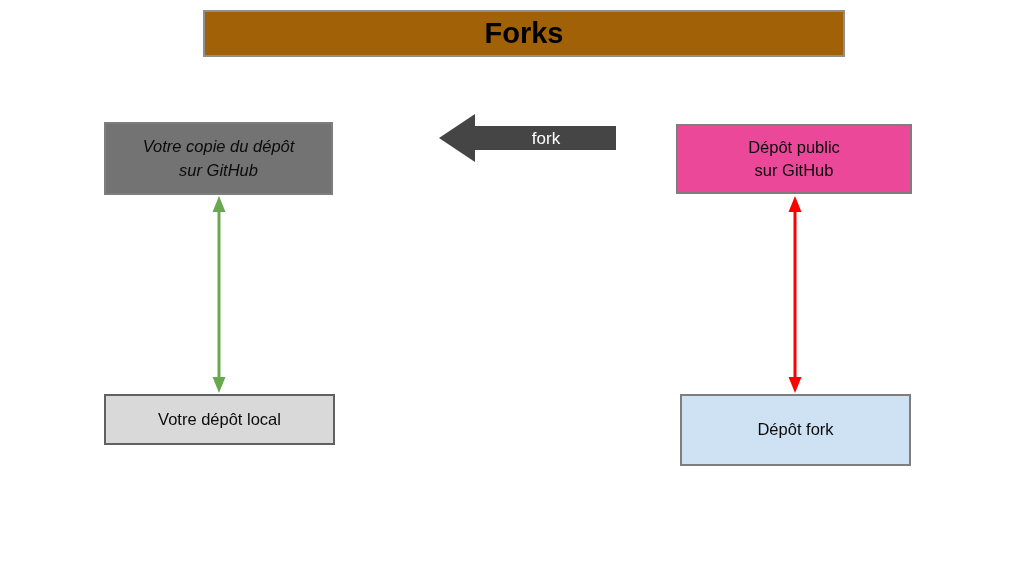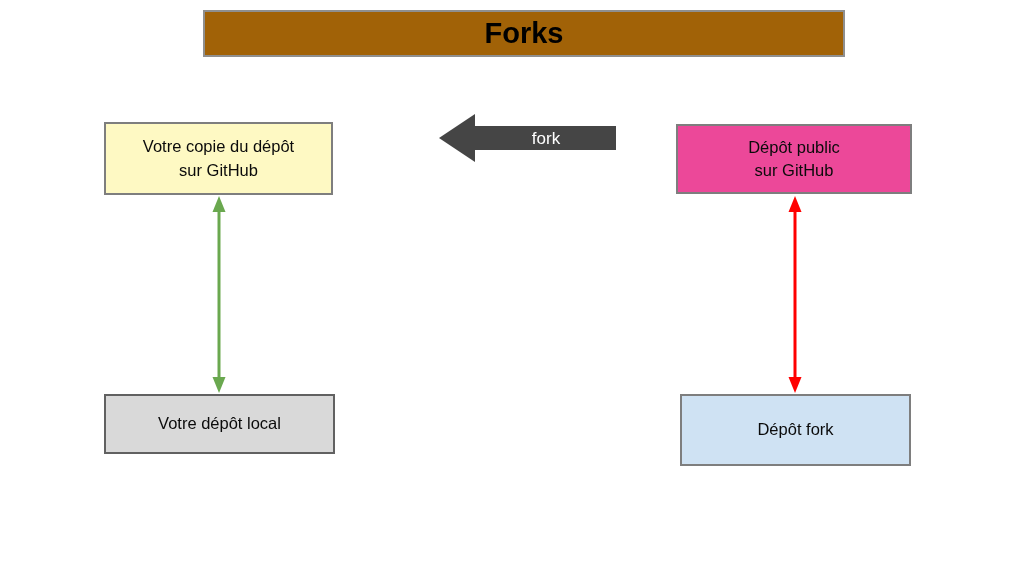--- a/index.html
+++ b/index.html
@@ -23,23 +23,23 @@
   }
   .node {
     position: absolute;
     box-sizing: border-box;
     border: 2px solid #7e7e7e;
     display: flex; flex-direction: column;
     align-items: center; justify-content: center;
     text-align: center;
     font-size: 16.5px; line-height: 1.42; color: #0b0b0b;
   }
-  .node-fork-copy { left: 104px; top: 122px; width: 229px; height: 73px; background: #fef9c3; }
+  .node-fork-copy { left: 104px; top: 122px; width: 229px; height: 73px; background: #737373; font-style: italic; }
   .node-public    { left: 676px; top: 124px; width: 236px; height: 70px; background: #ec4899; }
-  .node-local     { left: 104px; top: 394px; width: 231px; height: 60px; background: #d9d9d9; border-color: #616161; }
+  .node-local     { left: 104px; top: 394px; width: 231px; height: 51px; background: #d9d9d9; border-color: #616161; }
   .node-owner     { left: 680px; top: 394px; width: 231px; height: 72px; background: #cfe2f3; }
   .fork-arrow  { position: absolute; left: 438px; top: 111px; }
   .sync-arrow  { position: absolute; }
   .sync-left   { left: 208px; top: 195px; }
   .sync-right  { left: 784px; top: 195px; }
   .fork-label  { font-family: "Liberation Sans", sans-serif; font-size: 17px; }
 </style>
 </head>
 <body>
 

